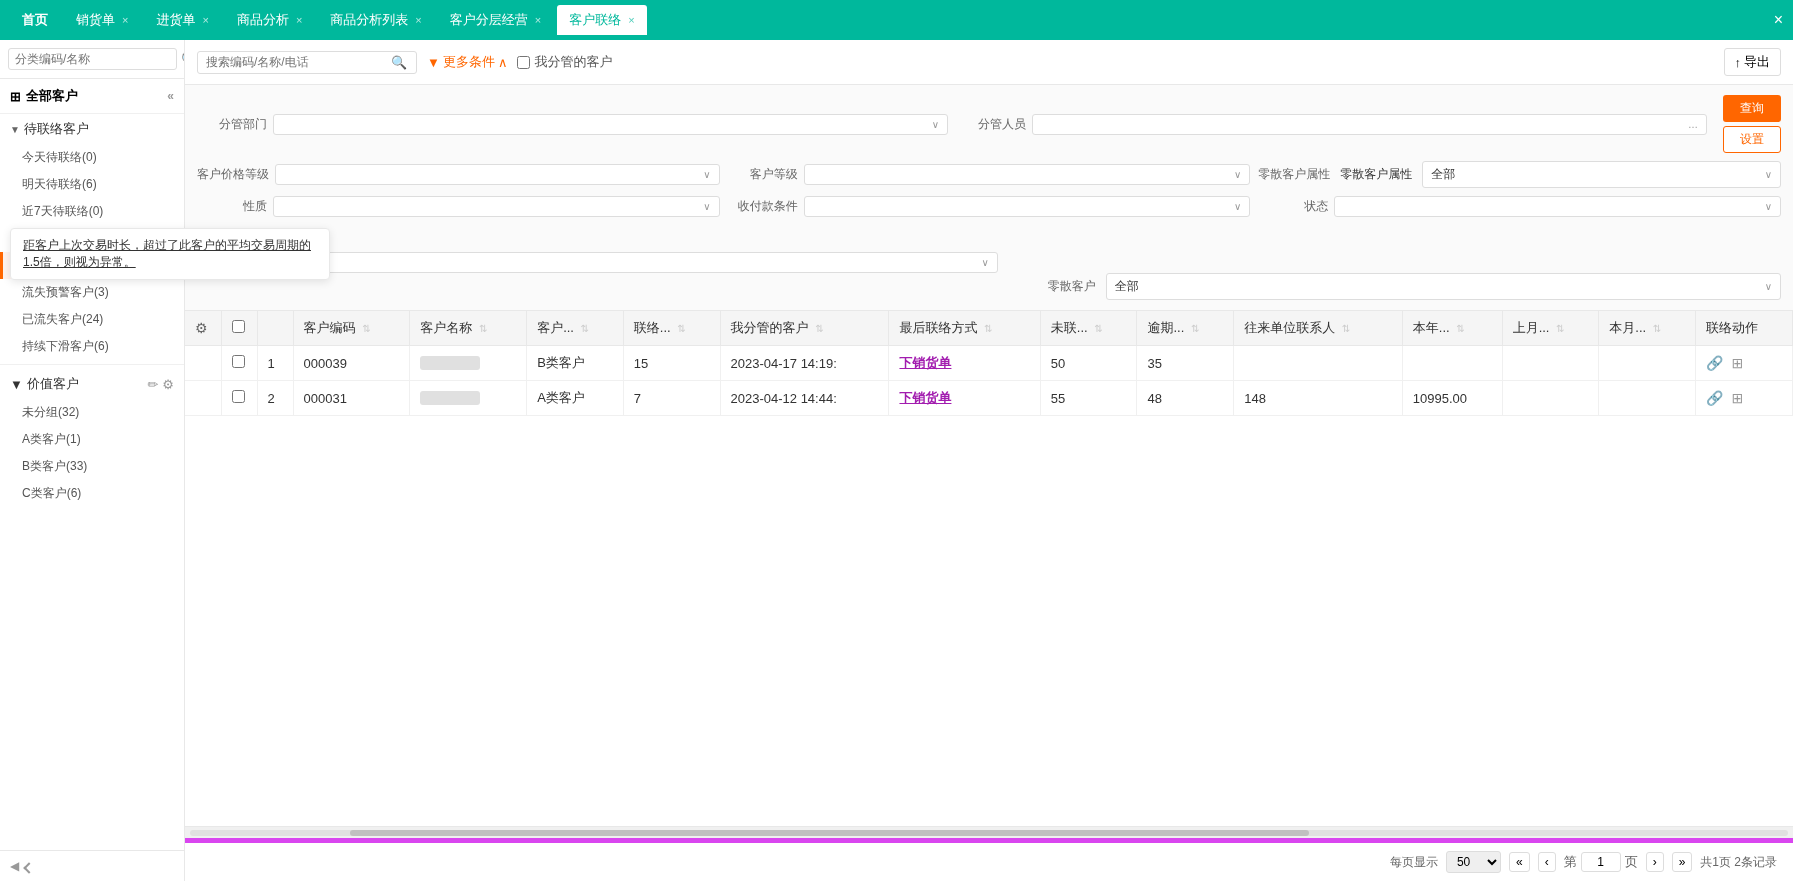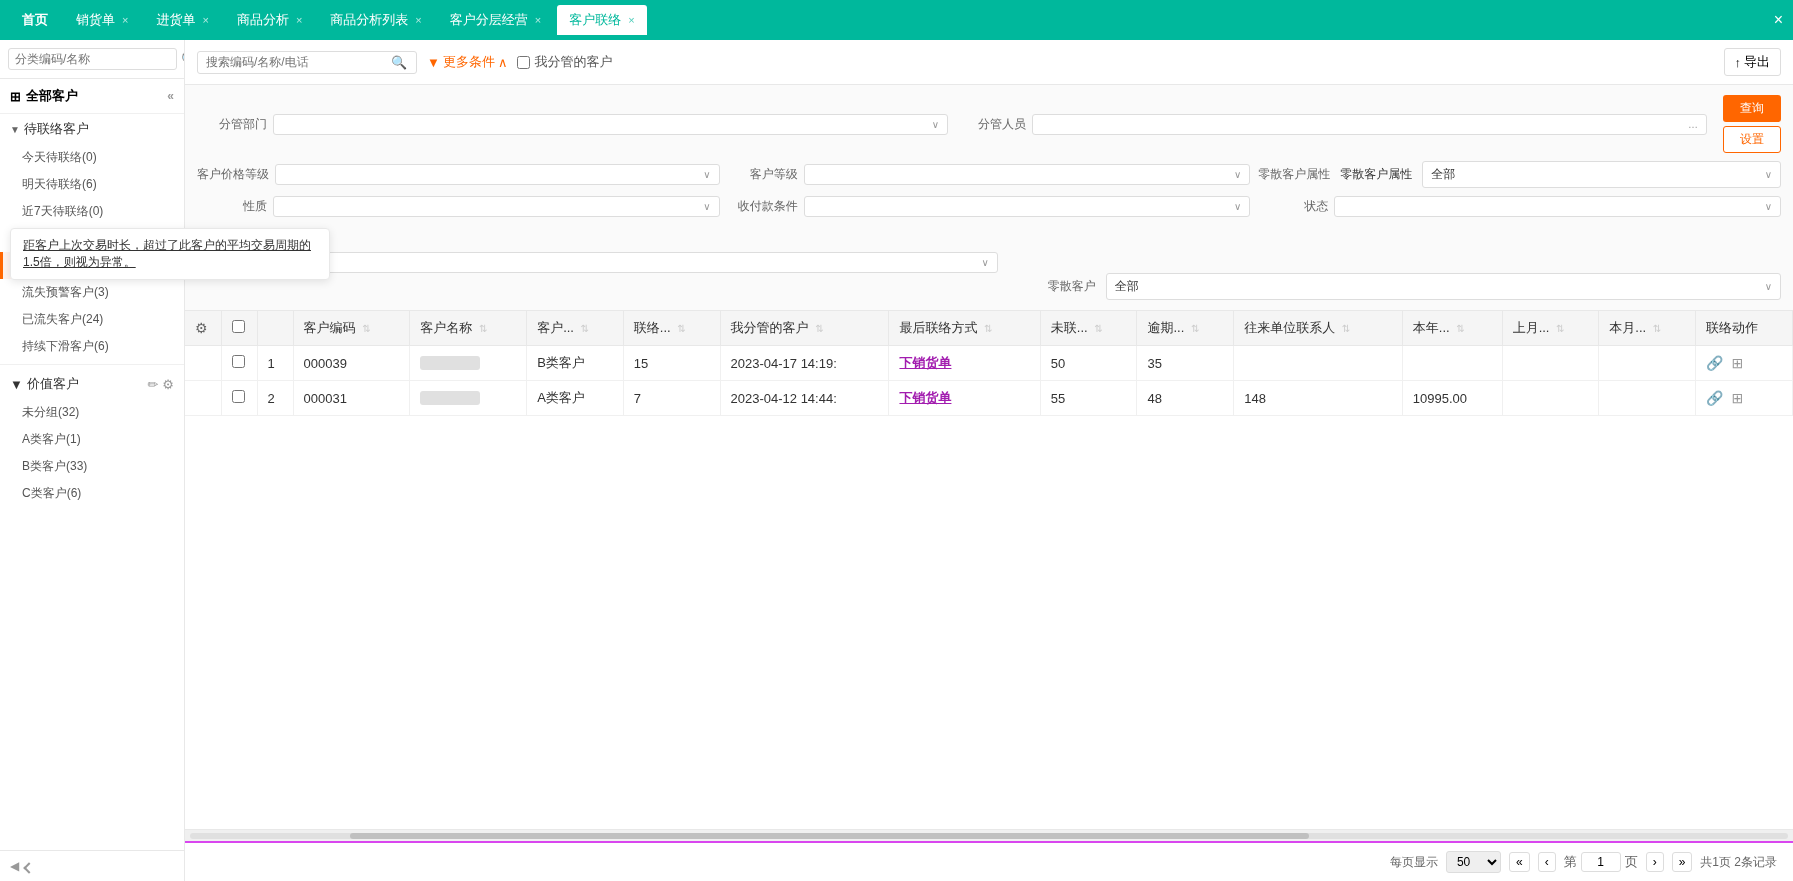--- a/index.html
+++ b/index.html
@@ -115,21 +115,21 @@
     thead th .col-sort { color: #ccc; font-size: 10px; margin-left: 3px; cursor: pointer; }
     tbody tr { border-bottom: 1px solid #f0f0f0; }
     tbody td { padding: 8px 10px; color: #333; white-space: nowrap; border-right: 1px solid #f0f0f0; }
     .td-link { color: #a21caf; text-decoration: underline; cursor: pointer; font-weight: bold; }
     .action-icons { display: flex; gap: 8px; align-items: center; }
     .action-icon { color: #999; cursor: pointer; font-size: 14px; }
     .settings-icon-cell { color: #666; cursor: pointer; font-size: 14px; }
 
     
     .pagination {
-      display: flex; align-items: center; justify-content: flex-end; padding: 8px 16px; border-top: 2px solid #d946ef;
+      display: flex; align-items: center; justify-content: flex-end; padding: 8px 16px; border-top: 5px solid #d946ef;
       gap: 8px; background: #fff;
     }
     .pagination-label { font-size: 12px; color: #666; }
     .pagination-select {
       border: 1px solid #ddd; border-radius: 3px; padding: 2px 6px; font-size: 12px; outline: none;
     }
     .pagination-btn { border: 1px solid #ddd; background: #fff; border-radius: 3px; padding: 2px 6px; cursor: pointer; font-size: 12px; }
     .pagination-btn:disabled { color: #ccc; cursor: not-allowed; }
     .pagination-info { font-size: 12px; color: #666; display: flex; align-items: center; gap: 4px; }
     .pagination-page-input {

